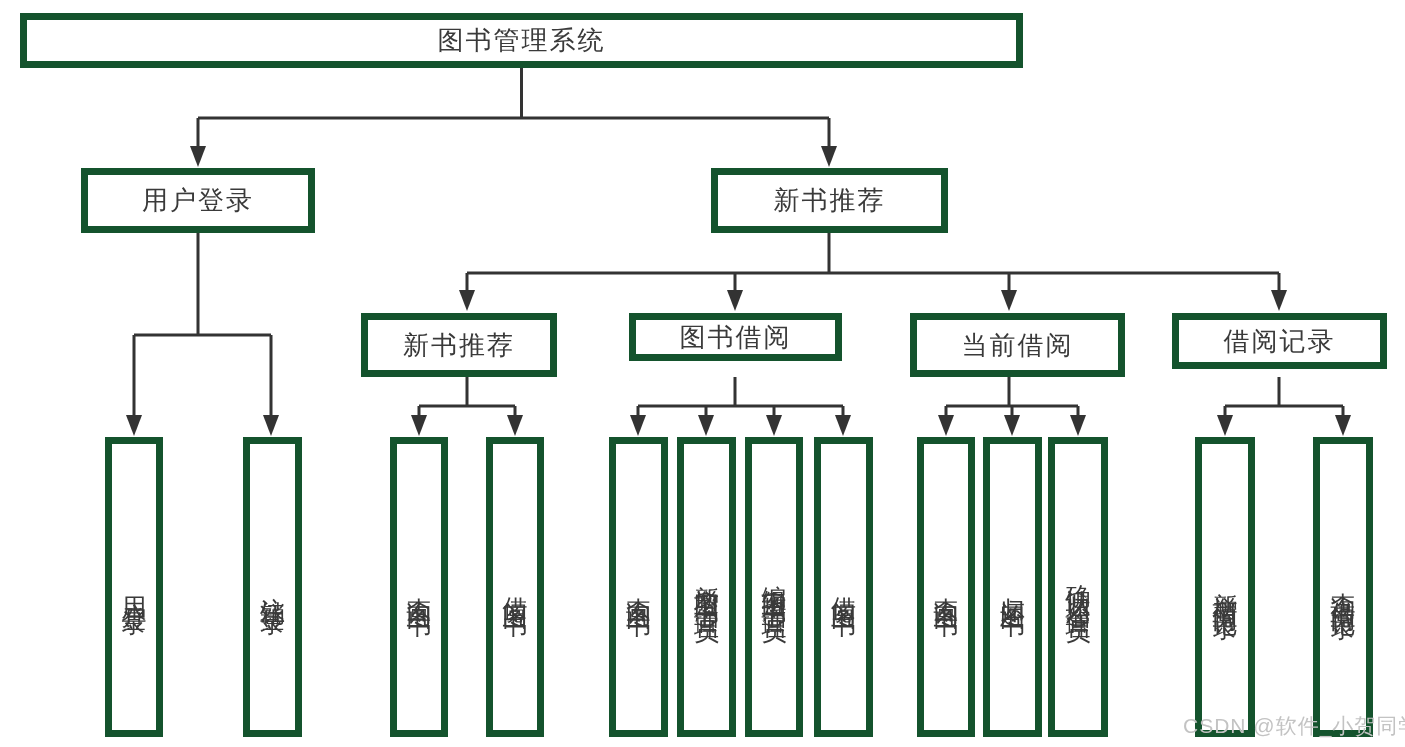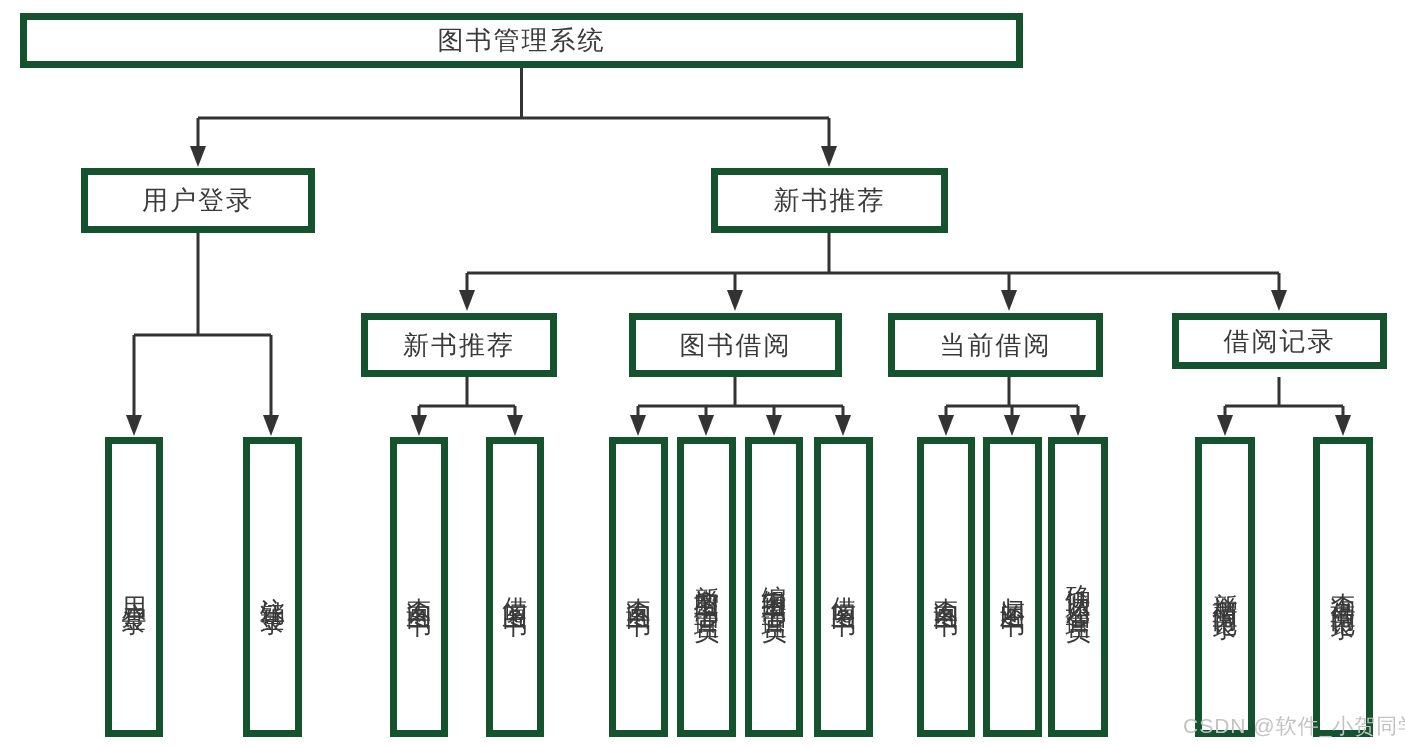--- a/index.html
+++ b/index.html
@@ -66,24 +66,24 @@
   <div class="box h" style="left:81px;top:168px;width:234px;height:65px">
     <span class="lbl">用户登录</span>
   </div>
   <div class="box h" style="left:711px;top:168px;width:237px;height:65px">
     <span class="lbl">新书推荐</span>
   </div>
 
   <div class="box h" style="left:361px;top:313px;width:196px;height:64px">
     <span class="lbl">新书推荐</span>
   </div>
-  <div class="box h" style="left:629px;top:313px;width:213px;height:64px">
+  <div class="box h" style="left:629px;top:313px;width:213px;height:48px">
     <span class="lbl">图书借阅</span>
   </div>
-  <div class="box h" style="left:888px;top:313px;width:215px;height:64px">
+  <div class="box h" style="left:910px;top:313px;width:215px;height:64px">
     <span class="lbl">当前借阅</span>
   </div>
   <div class="box h" style="left:1172px;top:313px;width:215px;height:56px">
     <span class="lbl">借阅记录</span>
   </div>
 
   <div class="box v" style="left:105px;top:437px;width:58px;height:300px">
     <span class="lbl">用户登录</span>
   </div>
   <div class="box v" style="left:243px;top:437px;width:59px;height:300px">

